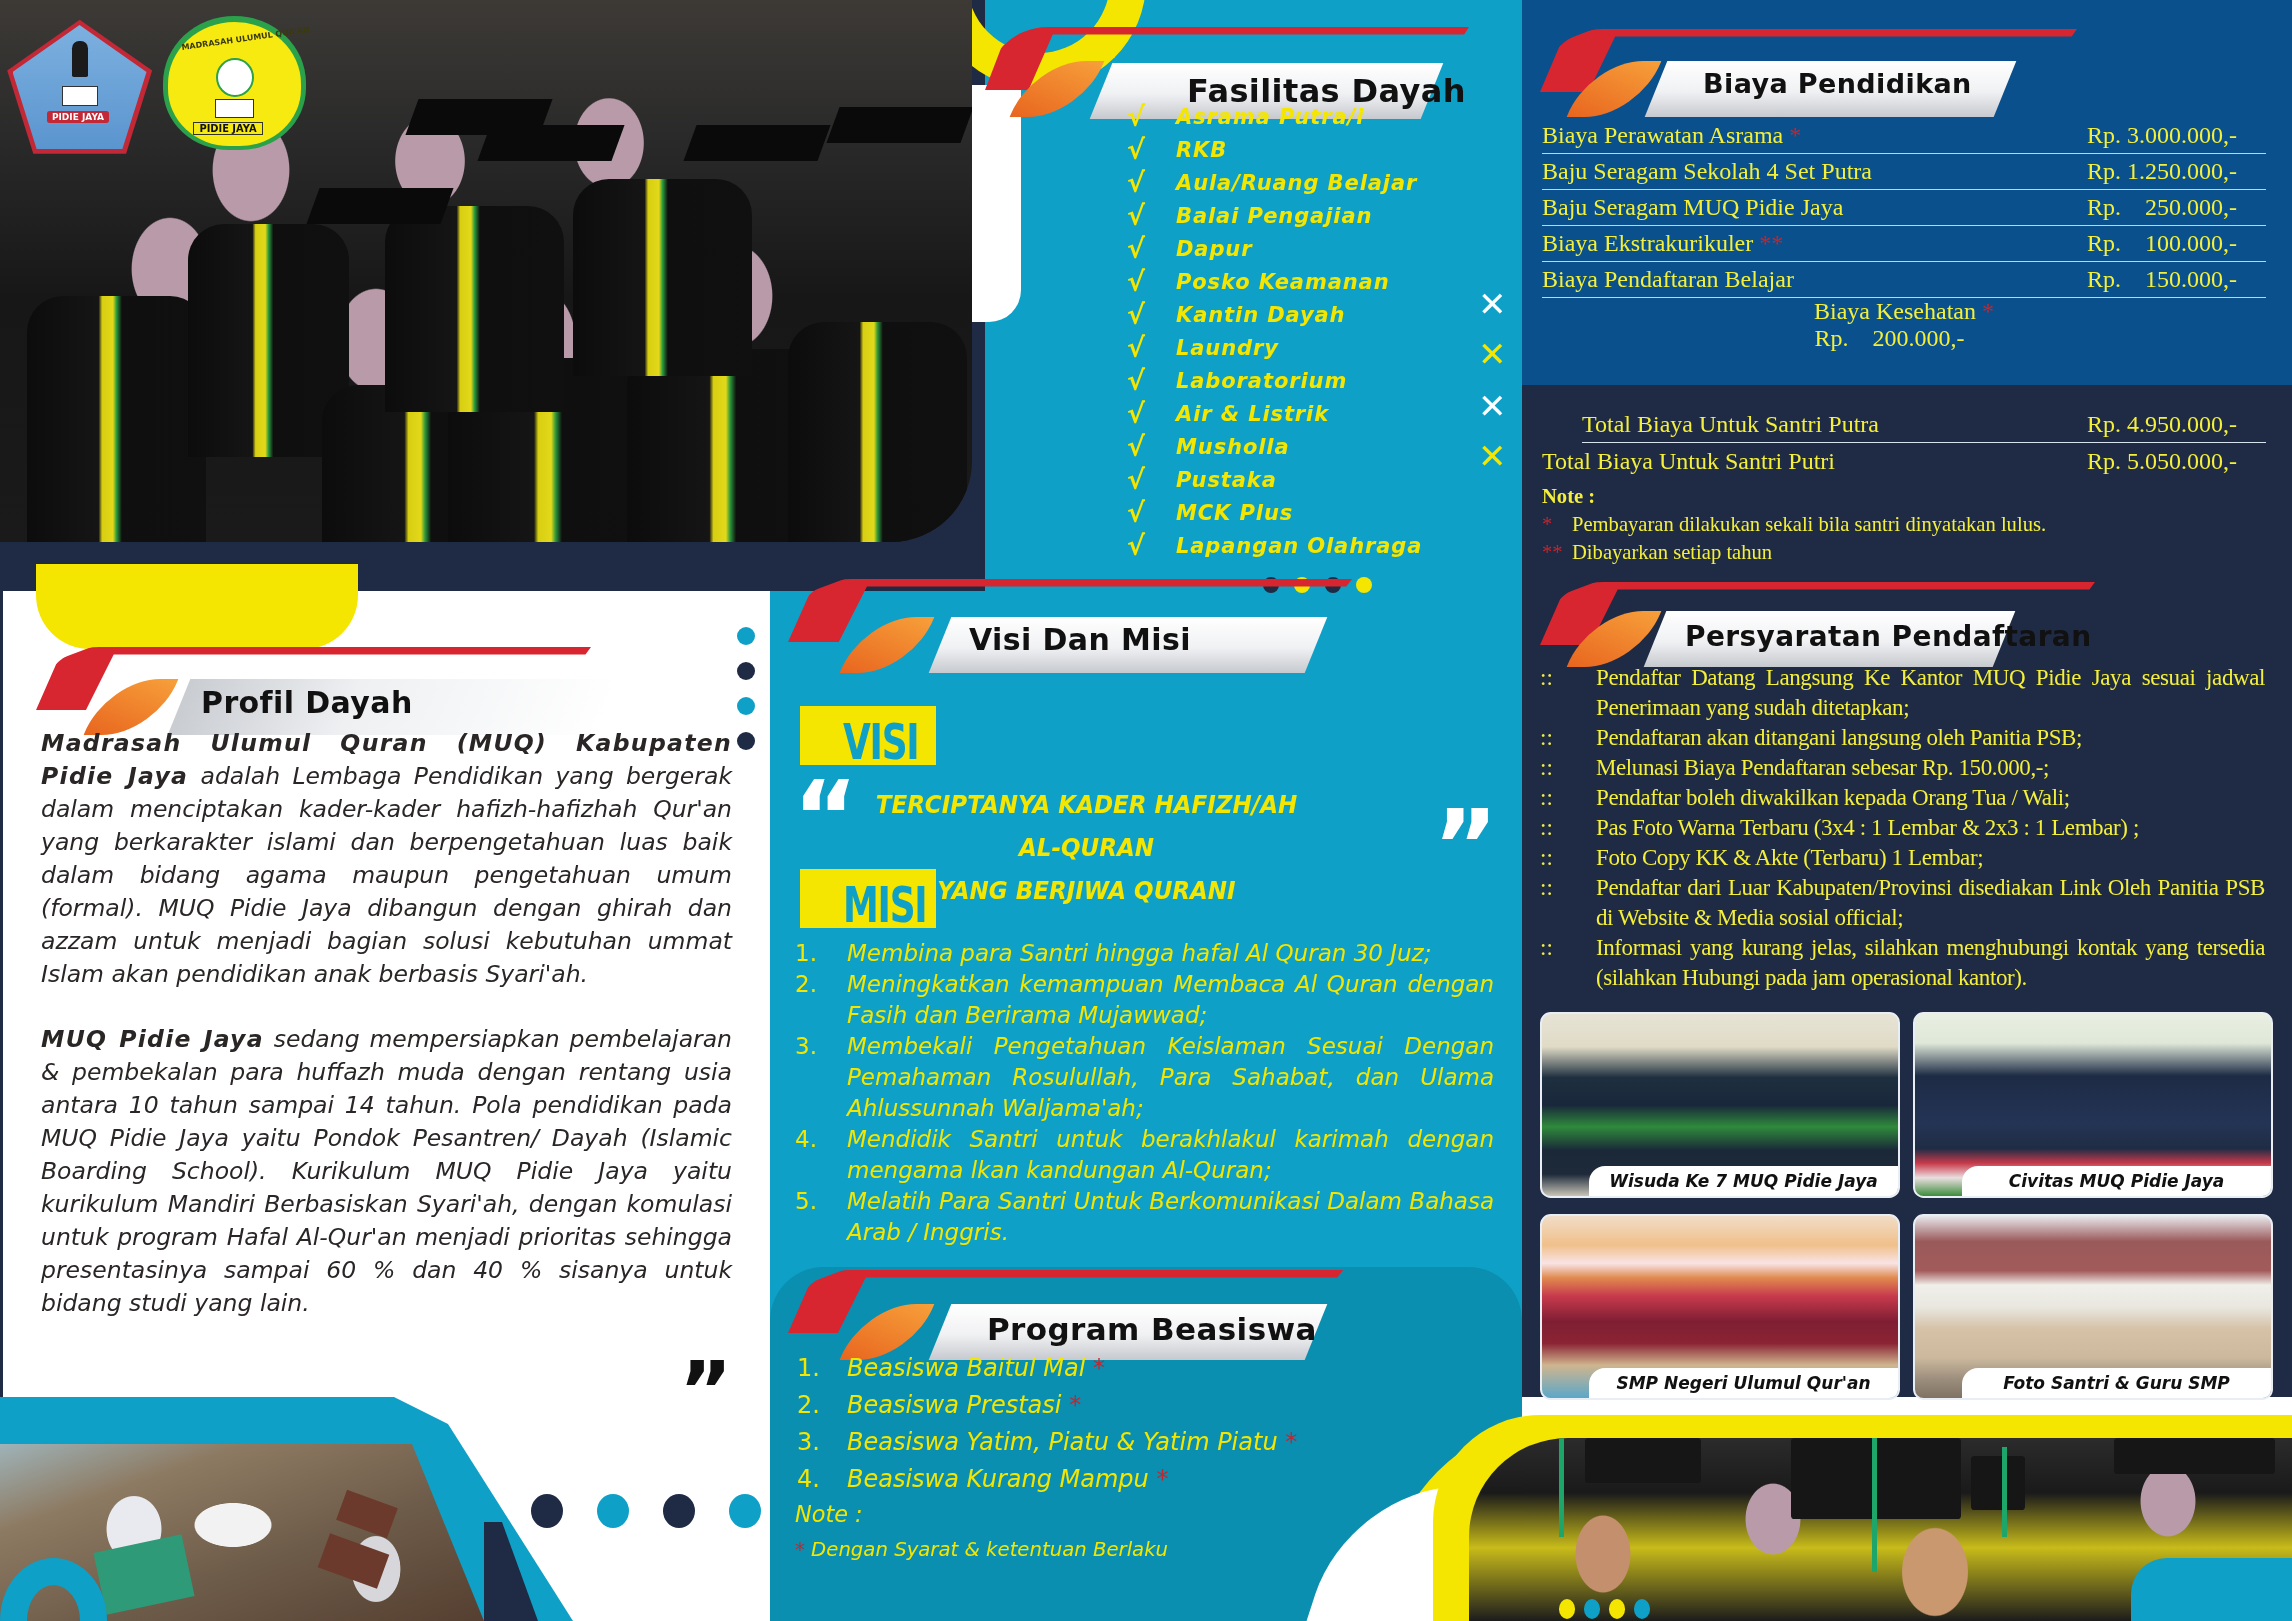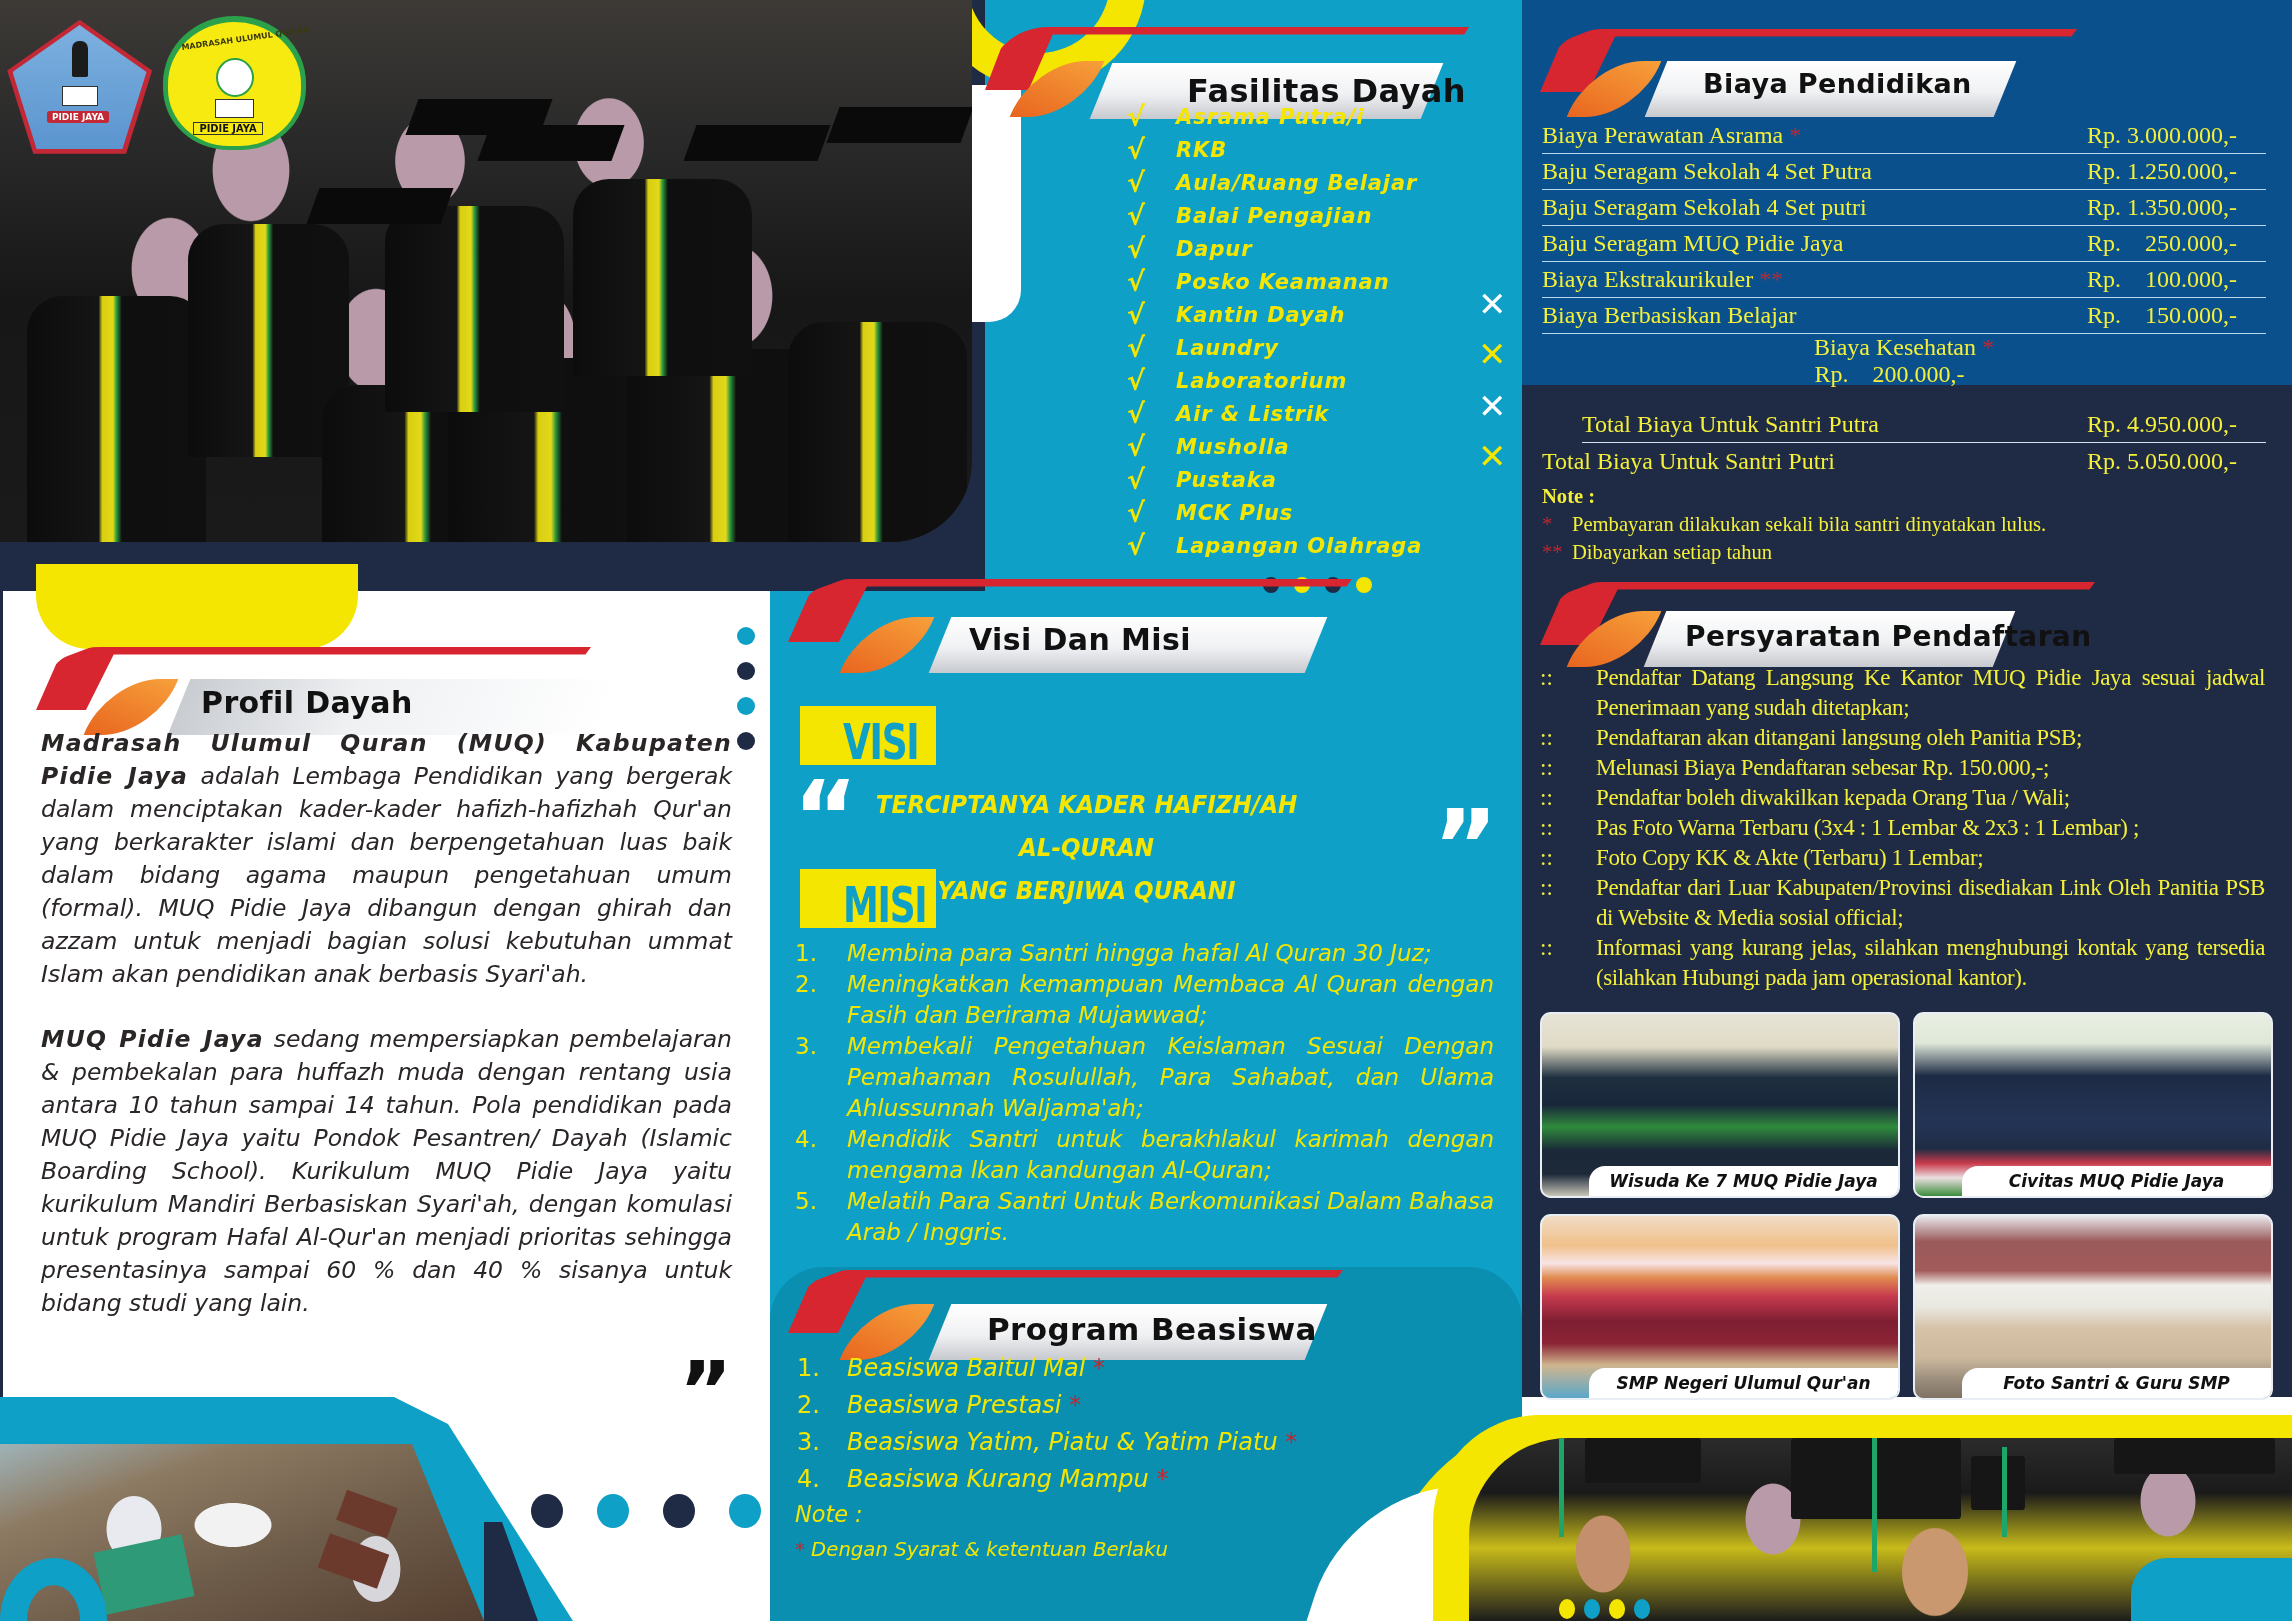--- a/index.html
+++ b/index.html
@@ -280,33 +280,29 @@
 <div class="abs biaya-table">
   <div class="biaya-row">
       <span class="biaya-label"><span>Biaya Perawatan Asrama</span> <span class="star">*</span></span>
       <span class="biaya-val">Rp. 3.000.000,-</span>
     </div>
   <div class="biaya-row">
       <span class="biaya-label"><span>Baju Seragam Sekolah 4 Set Putra</span> <span class="star"></span></span>
       <span class="biaya-val">Rp. 1.250.000,-</span>
     </div>
   <div class="biaya-row">
-      <span class="biaya-label"><span>Baju Seragam Sekolah 4 Set putri</span> <span class="star"></span></span>
-      <span class="biaya-val">Rp. 1.350.000,-</span>
-    </div>
-  <div class="biaya-row">
       <span class="biaya-label"><span>Baju Seragam MUQ Pidie Jaya</span> <span class="star"></span></span>
       <span class="biaya-val">Rp.    250.000,-</span>
     </div>
   <div class="biaya-row">
       <span class="biaya-label"><span>Biaya Ekstrakurikuler</span> <span class="star">**</span></span>
       <span class="biaya-val">Rp.    100.000,-</span>
     </div>
   <div class="biaya-row">
-      <span class="biaya-label"><span>Biaya Berbasiskan Belajar</span> <span class="star"></span></span>
+      <span class="biaya-label"><span>Biaya Pendaftaran Belajar</span> <span class="star"></span></span>
       <span class="biaya-val">Rp.    150.000,-</span>
     </div>
   <div class="biaya-row">
       <span class="biaya-label"><span>Biaya Kesehatan</span> <span class="star">*</span></span>
       <span class="biaya-val">Rp.    200.000,-</span>
     </div>
 </div>
 
 <div class="abs total-table">
   <div class="total-row first">

